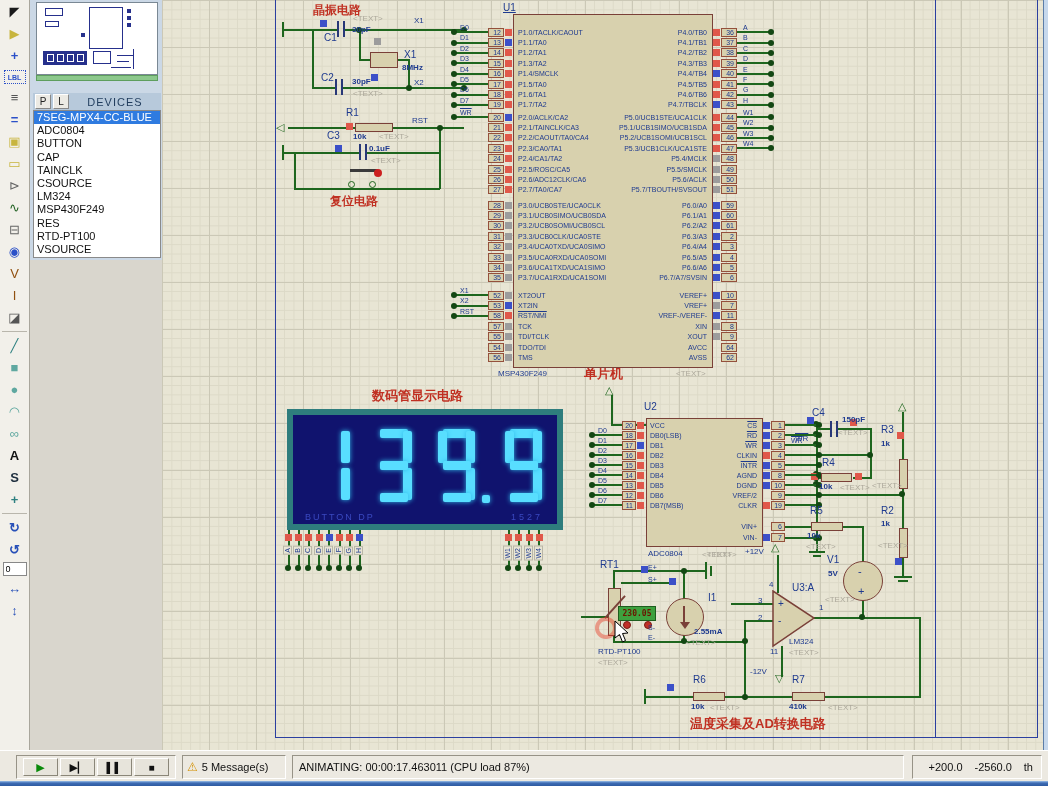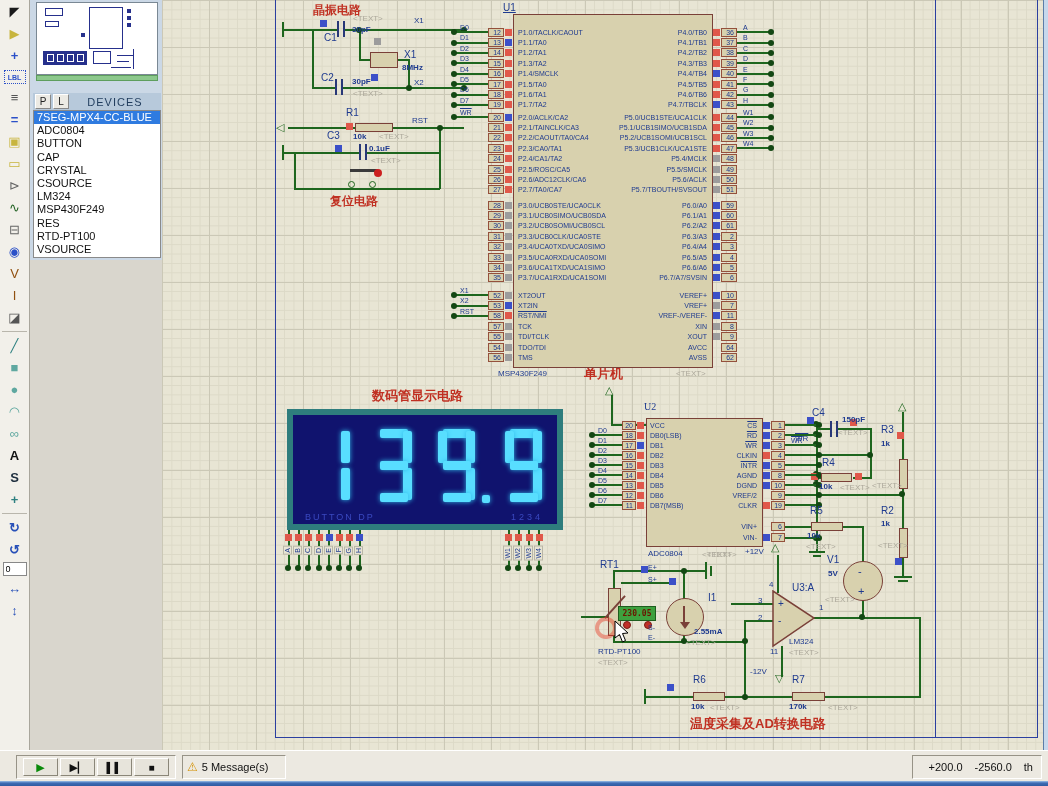--- a/index.html
+++ b/index.html
@@ -164,21 +164,21 @@
     <div id="dev-header">
       <div class="plbtn">P</div>
       <div class="plbtn">L</div>
       <div class="hdr">DEVICES</div>
     </div>
     <div id="dev-list">
         <div class="ditem sel">7SEG-MPX4-CC-BLUE</div>
         <div class="ditem">ADC0804</div>
         <div class="ditem">BUTTON</div>
         <div class="ditem">CAP</div>
-        <div class="ditem">CRYSTAL</div>
+        <div class="ditem">TAINCLK</div>
         <div class="ditem">CSOURCE</div>
         <div class="ditem">LM324</div>
         <div class="ditem">MSP430F249</div>
         <div class="ditem">RES</div>
         <div class="ditem">RTD-PT100</div>
         <div class="ditem">VSOURCE</div>
       </div>
     <div id="panel-below"></div>
   </div>
 
@@ -838,21 +838,21 @@
           <div class="digit" style="left: 212px; top: 14px;">
             <i class="seg" style="left: 5px; top: 0px; width: 28px; height: 9px;"></i>
             <i class="seg" style="left: 28px; top: 2px; width: 9px; height: 32px;"></i>
             <i class="seg" style="left: 28px; top: 39px; width: 9px; height: 32px;"></i>
             <i class="seg" style="left: 5px; top: 64px; width: 28px; height: 9px;"></i>
             <i class="seg" style="left: 0px; top: 2px; width: 9px; height: 32px;"></i>
             <i class="seg" style="left: 5px; top: 32px; width: 28px; height: 9px;"></i>
           </div>
         </div>
       <span class="legend" style="left:12px;top:97px;">BUTTON  DP</span>
-      <span class="legend" style="left:218px;top:97px;letter-spacing:3px;">1234</span>
+      <span class="legend" style="left:218px;top:97px;letter-spacing:3px;">1527</span>
     </div>
     <div id="dispterms">
         <div class="wire" style="left:125.5px;top:530px;width:2px;height:38px;"></div>
         <div class="sq r" style="left:123px;top:534px;"></div>
         <span class="term-lbl" style="left:121px;top:546px;">A</span>
         <div class="dot" style="left:123px;top:565px;"></div>
         <div class="wire" style="left:135.7px;top:530px;width:2px;height:38px;"></div>
         <div class="sq r" style="left:133.2px;top:534px;"></div>
         <span class="term-lbl" style="left:131.2px;top:546px;">B</span>
         <div class="dot" style="left:133.2px;top:565px;"></div>
@@ -891,21 +891,21 @@
         <div class="wire" style="left:366.1px;top:530px;width:2px;height:38px;"></div>
         <div class="sq r" style="left:363.6px;top:534px;"></div>
         <span class="term-lbl" style="left:361.6px;top:546px;">W3</span>
         <div class="dot" style="left:363.6px;top:565px;"></div>
         <div class="wire" style="left:376.4px;top:530px;width:2px;height:38px;"></div>
         <div class="sq r" style="left:373.9px;top:534px;"></div>
         <span class="term-lbl" style="left:371.9px;top:546px;">W4</span>
         <div class="dot" style="left:373.9px;top:565px;"></div>
       </div>
 
-    <span class="lbl ref" style="left:482px;top:402px;font-family:Liberation Serif, serif;">U2</span>
+    <span class="lbl ref" style="left:482px;top:402px;">U2</span>
     <div class="chip" style="left:484px;top:418px;width:117px;height:129px;"></div>
     <span class="lbl" style="left:486px;top:550px;">ADC0804</span>
     <span class="lbl ph" style="left:540px;top:551px;">&lt;TEXT&gt;</span>
     <div class="pingrp L u2l" id="u2l" style="left:430px;top:420px;width:165px;">
         <div class="prow L" style="height: 10px;">
           <span class="wz"></span>
           <span class="pnumb">20</span>
           <span class="pst st-red"></span>
           <span class="pnm">VCC</span>
         </div>
@@ -1163,21 +1163,21 @@
     <span class="lbl" style="left:608px;top:648px;">11</span>
     <span class="lbl" style="left:588px;top:668px;">-12V</span>
     <span class="pwr" style="left:613px;top:673px;">▽</span>
 
     <span class="lbl ref" style="left:531px;top:675px;">R6</span>
     <div class="resh" style="left:531px;top:692px;width:32px;"></div>
     <span class="lbl val" style="left:529px;top:703px;">10k</span>
     <span class="lbl ph" style="left:548px;top:704px;">&lt;TEXT&gt;</span>
     <span class="lbl ref" style="left:630px;top:675px;">R7</span>
     <div class="resh" style="left:630px;top:692px;width:33px;"></div>
-    <span class="lbl val" style="left:627px;top:703px;">170k</span>
+    <span class="lbl val" style="left:627px;top:703px;">410k</span>
     <span class="lbl ph" style="left:666px;top:704px;">&lt;TEXT&gt;</span>
 
     <svg class="abs" style="left:452px;top:620px;z-index:50;" width="18" height="24">
       <polygon points="1,1 1,18 5.5,14.5 8.5,22 11.5,20.5 8.5,13.5 14,13" fill="#fff" stroke="#000" stroke-width="1"></polygon>
     </svg>
   </div>
 
   <div id="rightedge"></div>
 
   <div id="statusbar">
@@ -1192,20 +1192,23 @@
       <div class="simbtn">
           <span style="font-weight:bold;letter-spacing:1px;">▌▌</span>
         </div>
       <div class="simbtn">
           <span style="font-size:10px;">■</span>
         </div>
     </div>
     <div class="sbox" style="left:182px;width:104px;padding:0 4px;">
       <span style="color:#D49000;font-size:12px;margin-right:4px;">⚠</span>
       <span>5 Message(s)</span>
+    </div>
+    <div class="sbox" style="left:292px;width:612px;padding:0 6px;">
+      <span>ANIMATING: 00:00:17.463011 (CPU load 87%)</span>
     </div>
     <div class="sbox" style="left:912px;width:130px;padding:0 8px;justify-content:flex-end;gap:12px;">
       <span>+200.0</span>
       <span>-2560.0</span>
       <span>th</span>
     </div>
   </div>
   <div id="bluestrip"></div>
 </div>
 

